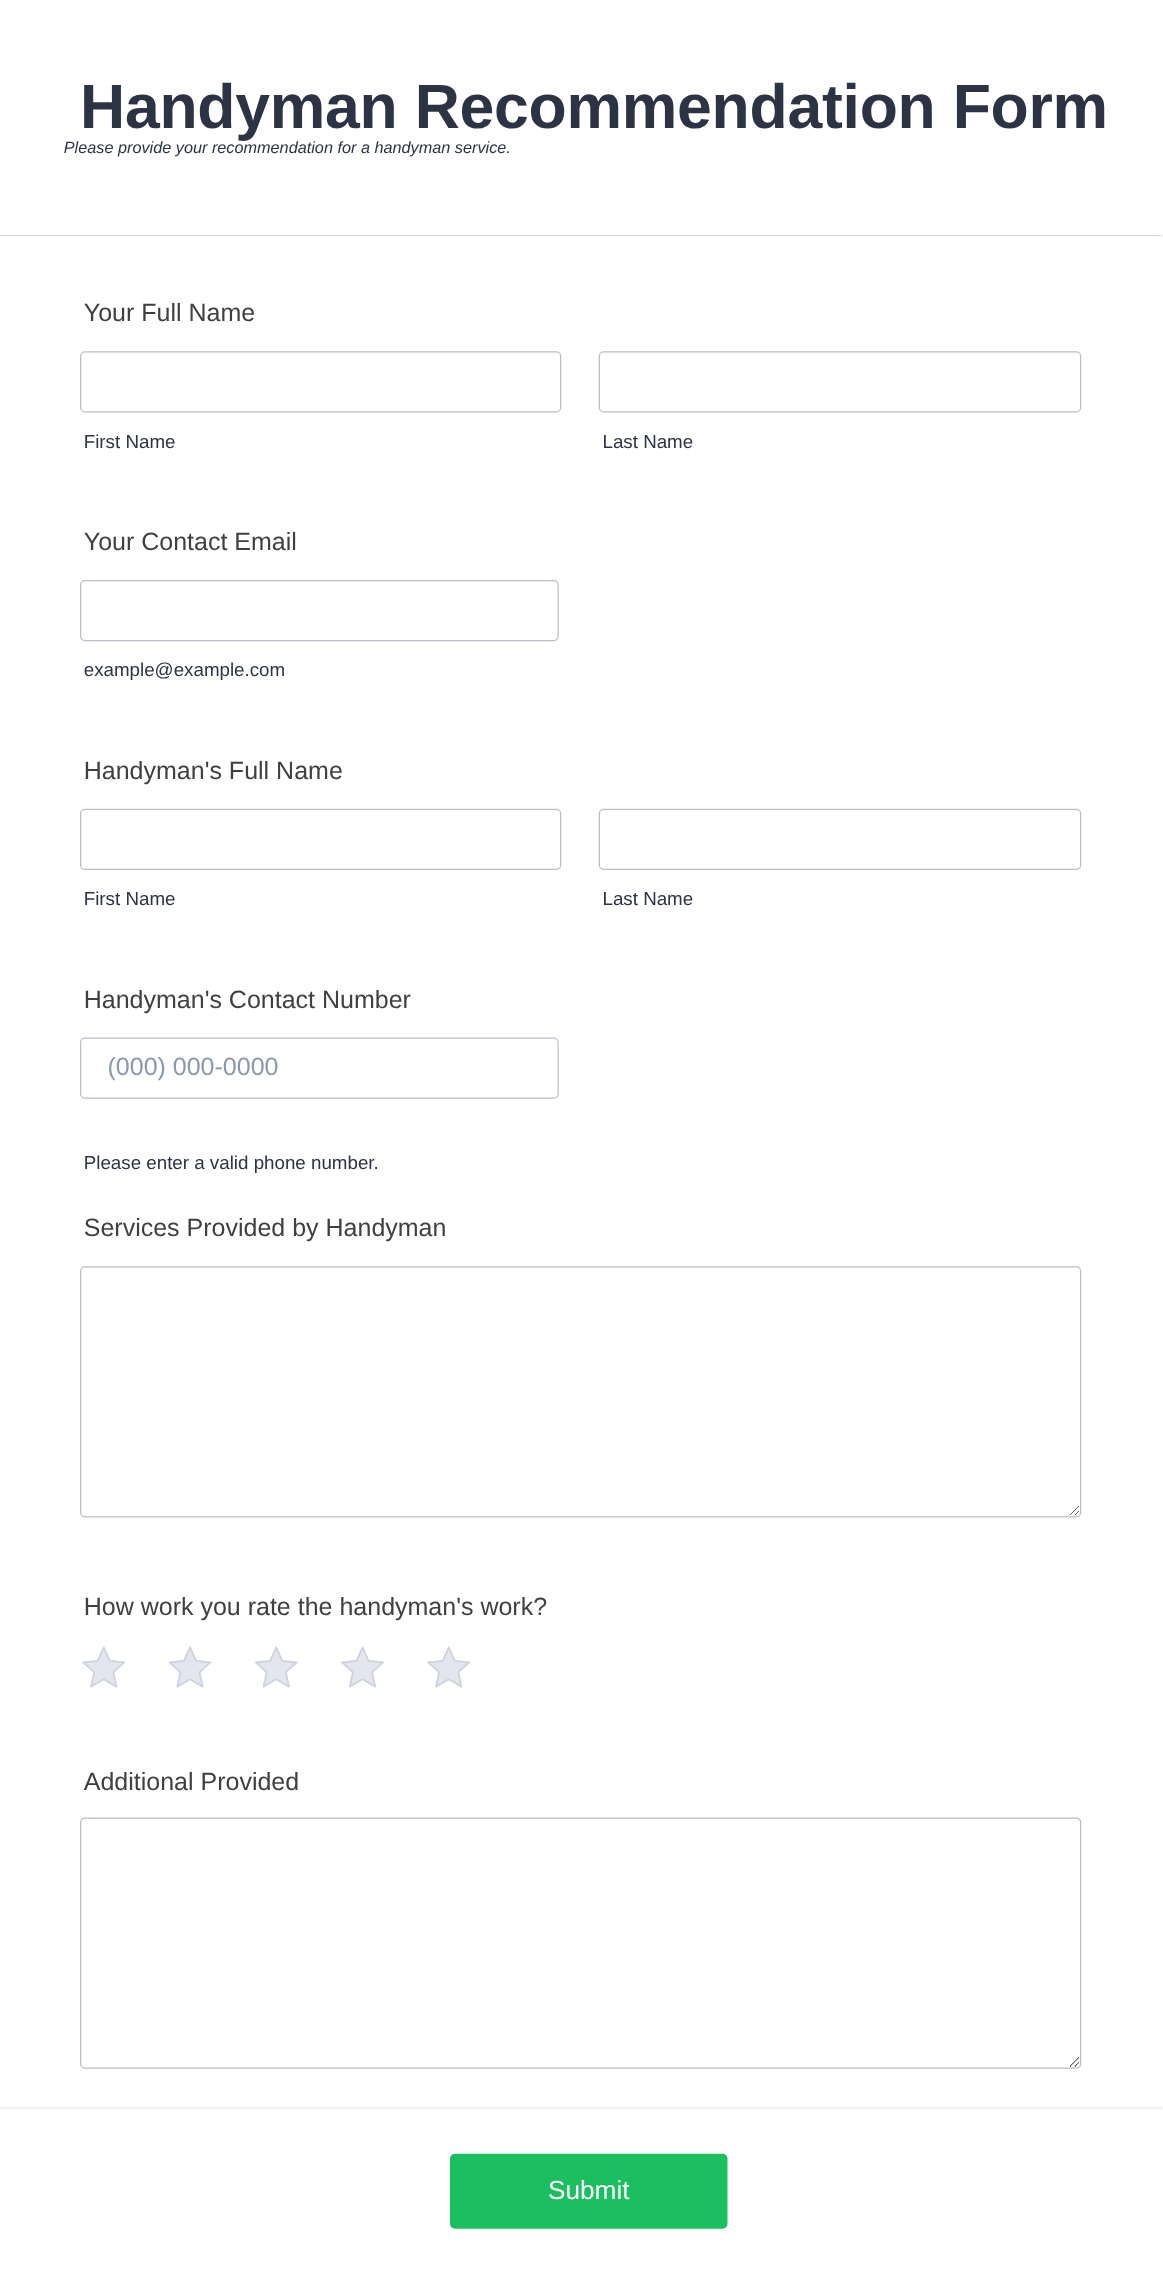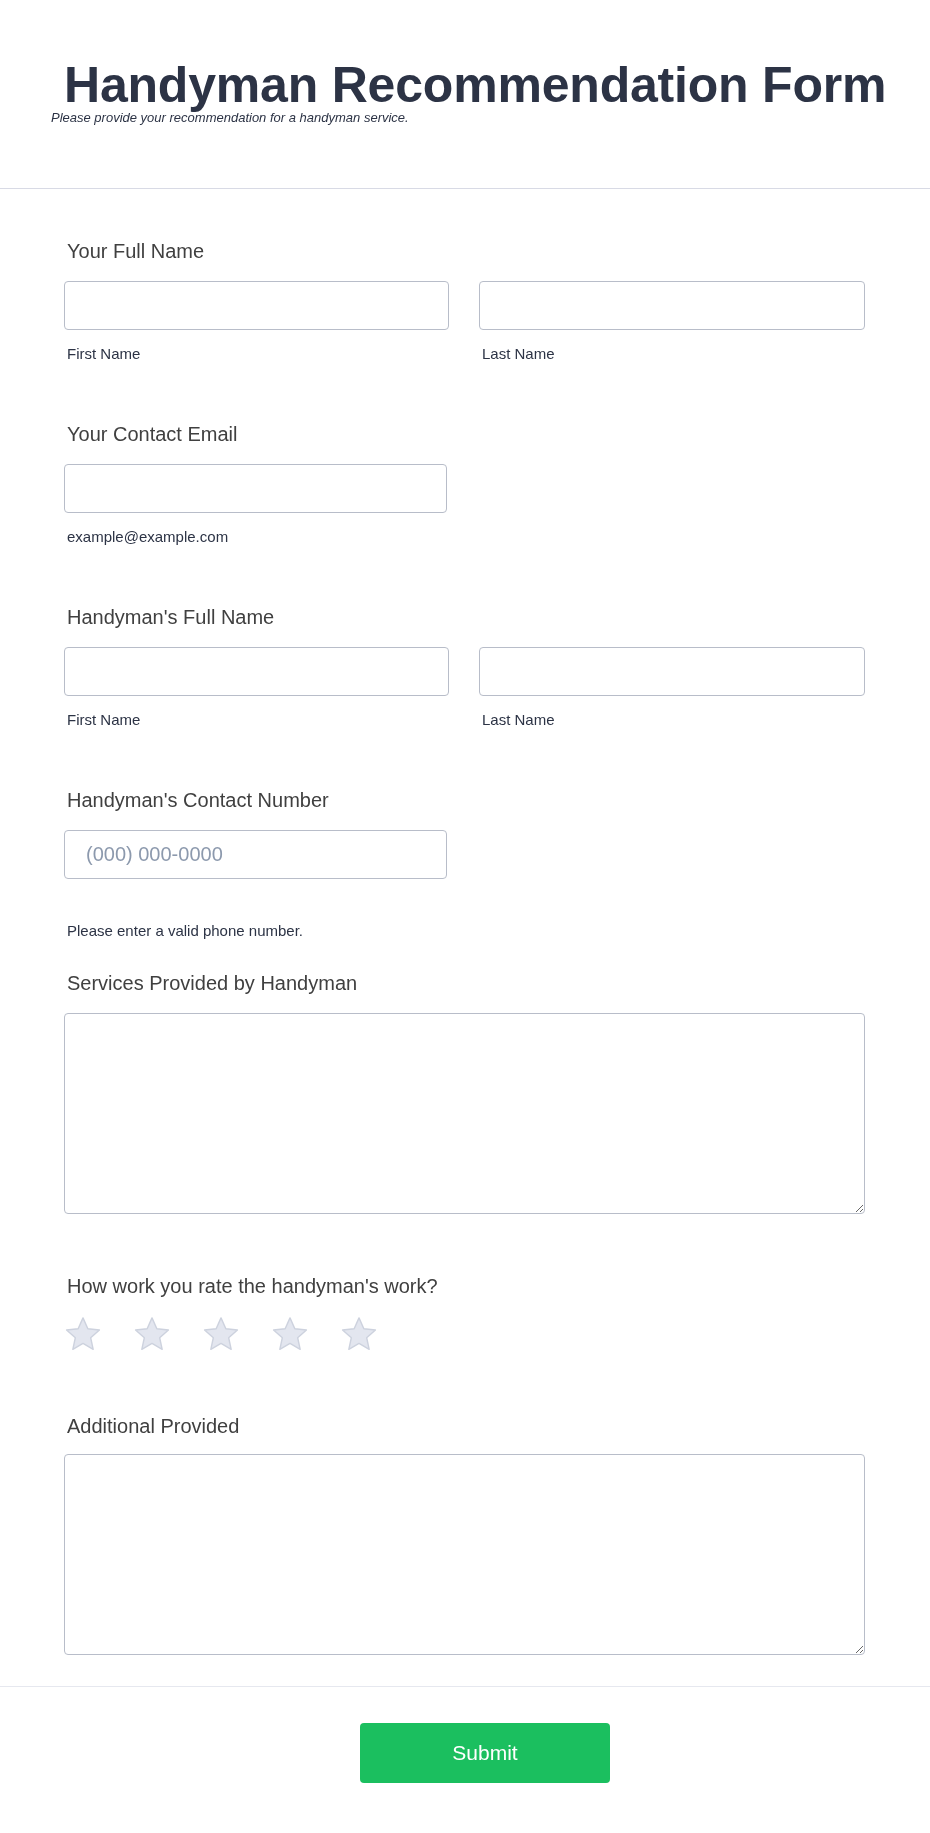--- a/index.html
+++ b/index.html
@@ -8,21 +8,21 @@
   .abs { position: absolute; }
   .title { left: 64px; top: 56px; font-size: 50px; font-weight: bold; color: #2c3345; letter-spacing: -0.2px; white-space: nowrap; }
   .subtitle { left: 51px; top: 110px; font-size: 13px; color: #2c3345; white-space: nowrap; font-style: italic; }
   .divider { left: 0; width: 930px; height: 1px; background: #d8dae5; }
   .label { left: 67px; font-size: 20px; color: #404040; white-space: nowrap; }
   .sublabel { font-size: 15px; color: #2c3345; white-space: nowrap; }
   .input { height: 49px; border: 1px solid #b8bdc9; border-radius: 4px; background: #fff; font-family: "Liberation Sans", sans-serif; font-size: 20px; padding: 0 21px; color: #2c3345; outline: none; }
   .input::placeholder { color: #8c99ad; }
   .textarea { height: 201px; border: 1px solid #b8bdc9; border-radius: 4px; background: #fff; resize: both; font-family: "Liberation Sans", sans-serif; font-size: 16px; padding: 10px; outline: none; }
   .star { width: 38px; height: 36px; cursor: pointer; }
-  .submit { left: 360px; top: 1723px; width: 250px; height: 60px; background: #1bbf5f; border: none; border-radius: 4px; color: #ffffff; font-size: 21px; font-family: "Liberation Sans", sans-serif; cursor: pointer; }
+  .submit { left: 360px; top: 1723px; width: 222px; height: 60px; background: #1bbf5f; border: none; border-radius: 4px; color: #ffffff; font-size: 21px; font-family: "Liberation Sans", sans-serif; cursor: pointer; }
 </style>
 </head>
 <body>
 
 <div>
   <h1 class="abs title">Handyman Recommendation Form</h1>
   <p class="abs subtitle">Please provide your recommendation for a handyman service.</p>
 </div>
 <div class="abs divider" style="top:188px;"></div>
 

